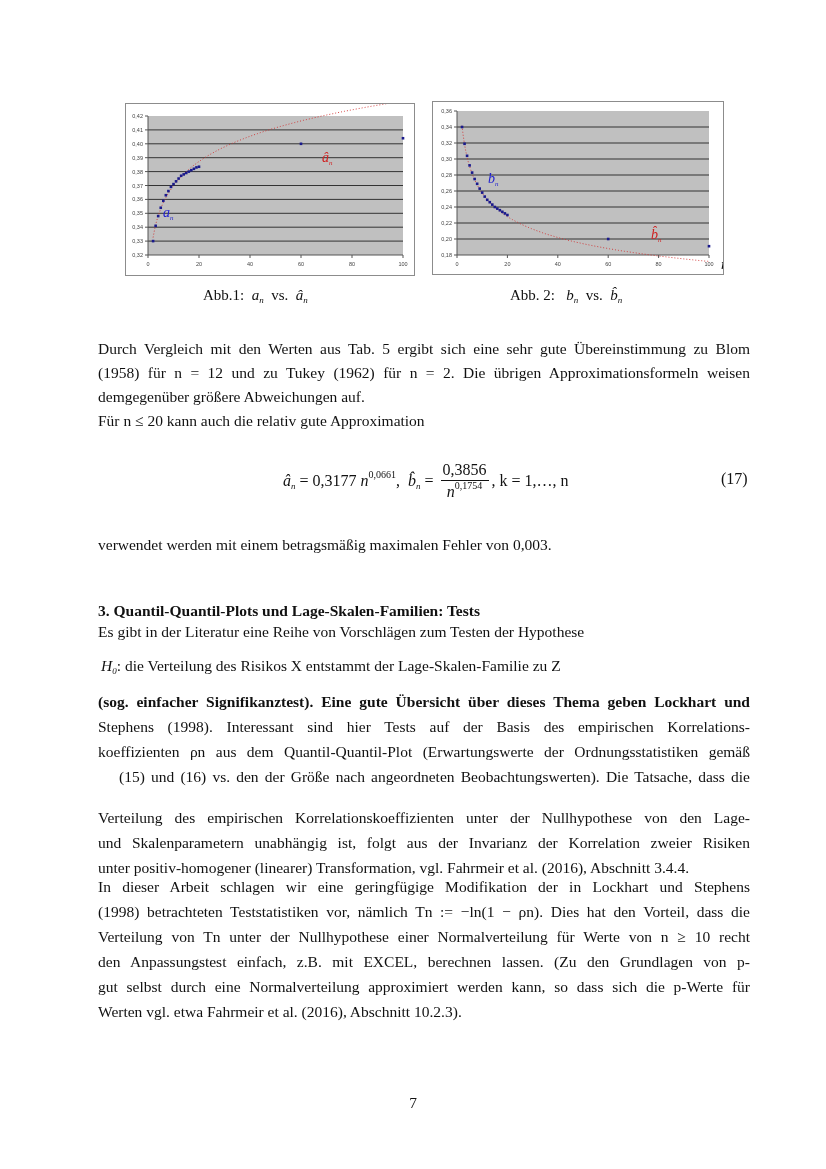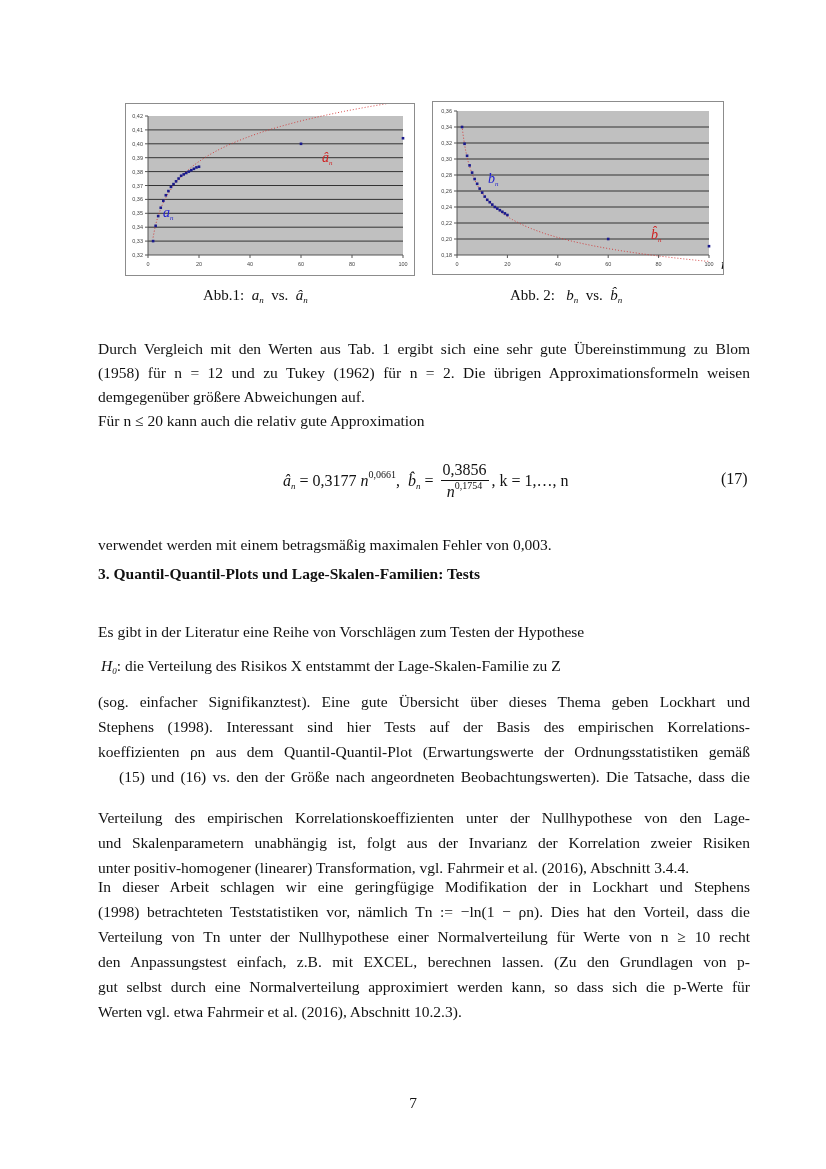--- a/index.html
+++ b/index.html
@@ -6,21 +6,21 @@
   body { width: 826px; height: 1169px; position: relative; overflow: hidden;
          font-family: "Liberation Serif", "DejaVu Serif", serif; color: #111; }
   .chart-frame { position: absolute; border: 1px solid #8c8c8c; background: #fff; }
   .chart-frame svg { position: absolute; left: 0; top: 0; }
   .caption { position: absolute; font-size: 15px; top: 287px; white-space: nowrap; }
   .caption i { font-style: italic; }
   .sub { font-size: 9px; font-style: italic; position: relative; top: 3px; }
   .para { position: absolute; left: 98px; width: 652px; font-size: 15.5px; line-height: 24px; text-align: justify; }
   .line { display: block; height: 24px; white-space: nowrap; }
   .justify-line { text-align: justify; text-align-last: justify; white-space: normal; height: 24px; overflow: hidden; }
-  .heading { position: absolute; left: 98px; top: 565px; font-size: 15.5px; font-weight: bold; }
+  .heading { position: absolute; left: 98px; top: 602px; font-size: 15.5px; font-weight: bold; }
   .formula { position: absolute; top: 460px; left: 283px; font-size: 16px; white-space: nowrap; }
   .eqnum { position: absolute; top: 470px; left: 721px; font-size: 16px; }
   .page-num { position: absolute; top: 1094px; left: 0; width: 826px; text-align: center; font-size: 15.5px; }
   .m { font-style: italic; }
   .sup { font-size: 10px; position: relative; top: -8px; }
   .frac { display: inline-block; vertical-align: middle; text-align: center; margin: 0 3px; }
   .frac .num { display: block; border-bottom: 1px solid #111; padding: 0 2px; line-height: 20px; }
   .frac .den { display: block; line-height: 22px; }
 </style>
 </head>
@@ -182,21 +182,21 @@
   <i>â</i><span class="sub">n</span>
 </div>
 <div class="caption" style="left:510px;">
   <span>Abb. 2:</span>&nbsp;&nbsp;
   <i>b</i><span class="sub">n</span>&nbsp;
   <span>vs.</span>&nbsp;
   <i>b̂</i><span class="sub">n</span>
 </div>
 
 <div class="para" style="top:337px;">
-  <span class="line justify-line">Durch Vergleich mit den Werten aus Tab. 1 ergibt sich eine sehr gute Übereinstimmung zu Blom</span>
+  <span class="line justify-line">Durch Vergleich mit den Werten aus Tab. 5 ergibt sich eine sehr gute Übereinstimmung zu Blom</span>
   <span class="line justify-line">(1958) für n = 12 und zu Tukey (1962) für n = 2. Die übrigen Approximationsformeln weisen</span>
   <span class="line">demgegenüber größere Abweichungen auf.</span>
   <span class="line">Für n ≤ 20 kann auch die relativ gute Approximation</span>
 </div>
 
 <div class="formula">
   <span class="m">â</span><span class="sub">n</span>
   <span>= 0,3177</span>
   <span class="m">n</span><span class="sup">0,0661</span><span>,</span>&nbsp;
   <span class="m">b̂</span><span class="sub">n</span>
@@ -216,21 +216,21 @@
 
 <div class="para" style="top:620px;">
   <span class="line">Es gibt in der Literatur eine Reihe von Vorschlägen zum Testen der Hypothese</span>
 </div>
 
 <div class="para" style="top:654px; left:101px;">
   <span class="line"><span class="m">H</span><span class="sub">0</span><span>: die Verteilung des Risikos X entstammt der Lage-Skalen-Familie zu Z</span></span>
 </div>
 
 <div class="para" style="top:689px; line-height:25px;">
-  <span class="line justify-line" style="height:25px;">(sog. einfacher Signifikanztest). Eine gute Übersicht über dieses Thema geben Lockhart und</span>
+  <span class="line justify-line" style="height:25px;font-weight:bold;">(sog. einfacher Signifikanztest). Eine gute Übersicht über dieses Thema geben Lockhart und</span>
   <span class="line justify-line" style="height:25px;">Stephens (1998). Interessant sind hier Tests auf der Basis des empirischen Korrelations-</span>
   <span class="line justify-line" style="height:25px;">koeffizienten ρn aus dem Quantil-Quantil-Plot (Erwartungswerte der Ordnungsstatistiken gemäß</span>
   <span class="line justify-line" style="height:25px;margin-left:21px;">(15) und (16) vs. den der Größe nach angeordneten Beobachtungswerten). Die Tatsache, dass die</span>
   <span class="line justify-line" style="height:25px;margin-top:16px;">Verteilung des empirischen Korrelationskoeffizienten unter der Nullhypothese von den Lage-</span>
   <span class="line justify-line" style="height:25px;">und Skalenparametern unabhängig ist, folgt aus der Invarianz der Korrelation zweier Risiken</span>
   <span class="line" style="height:25px;">unter positiv-homogener (linearer) Transformation, vgl. Fahrmeir et al. (2016), Abschnitt 3.4.4.</span>
 </div>
 
 <div class="para" style="top:874px; line-height:25px;">
   <span class="line justify-line" style="height:25px;">In dieser Arbeit schlagen wir eine geringfügige Modifikation der in Lockhart und Stephens</span>

